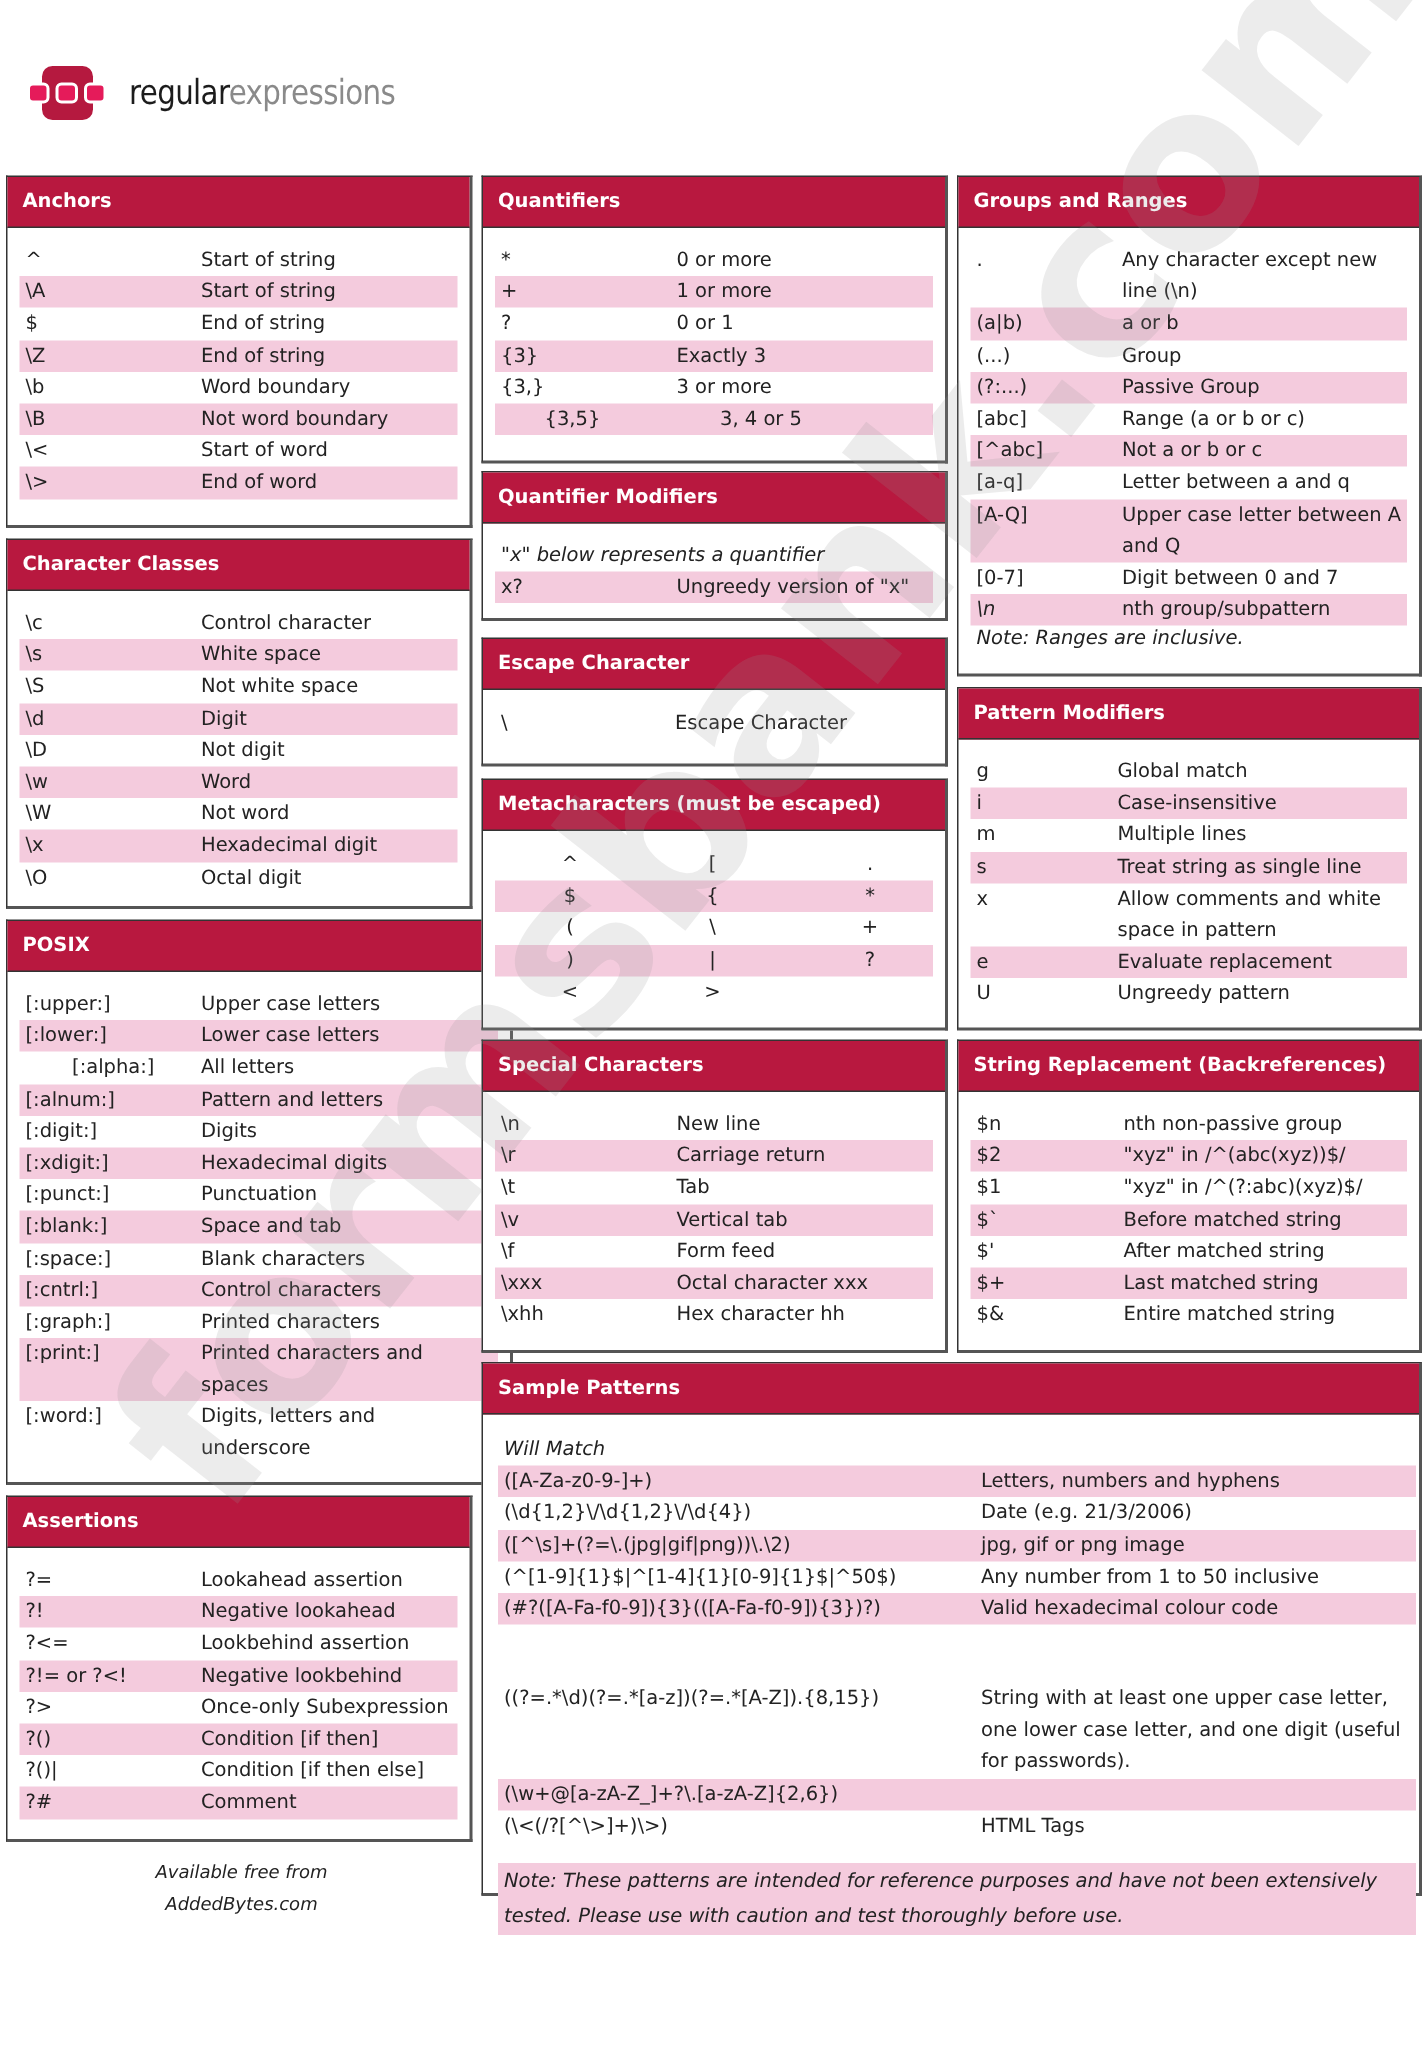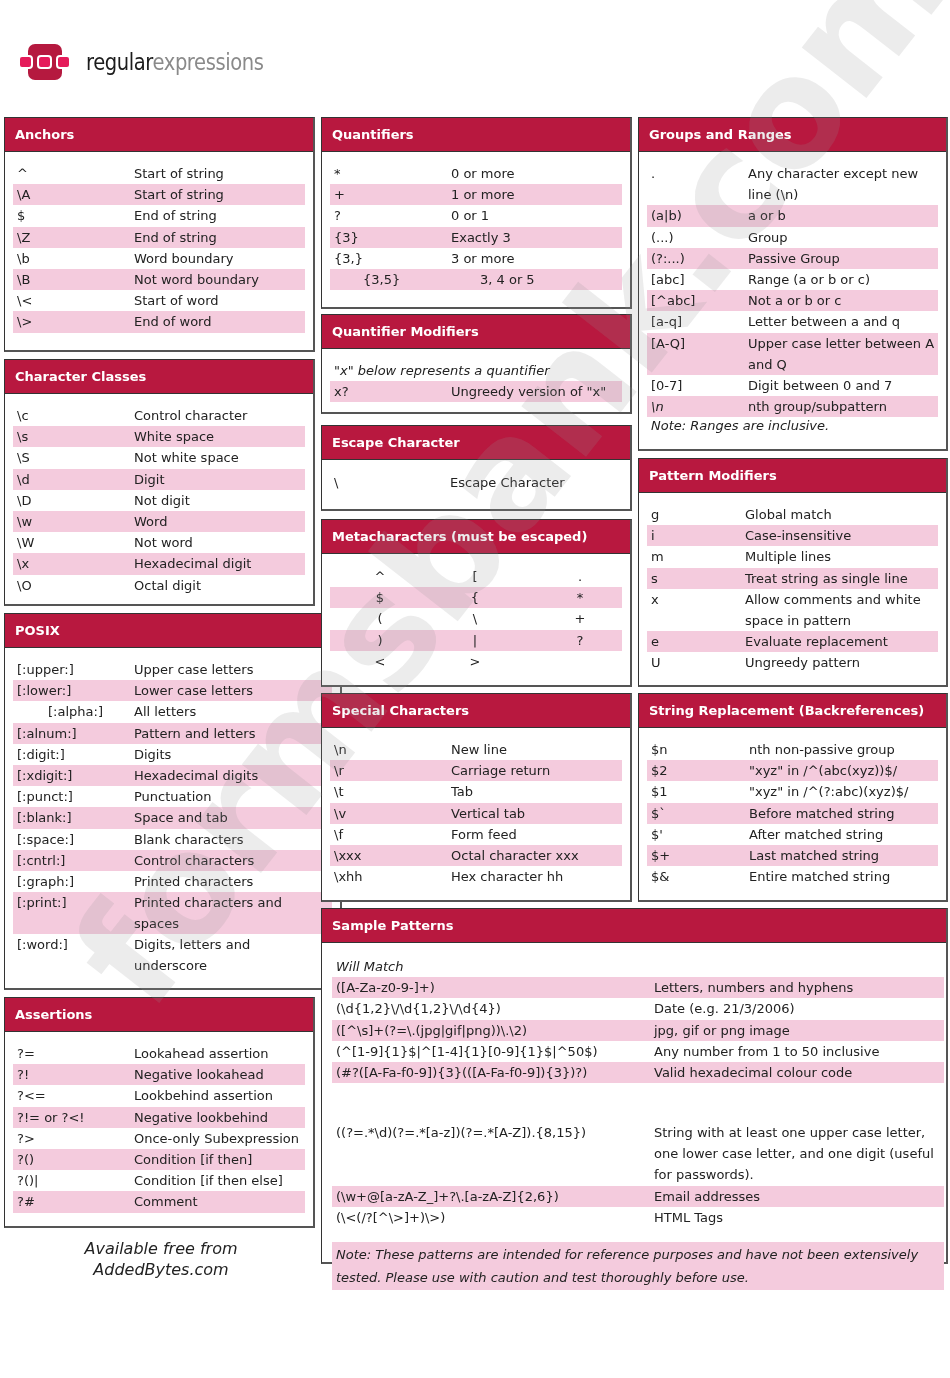--- a/index.html
+++ b/index.html
@@ -21,21 +21,21 @@
   .row.alt { background: #f4cbdd; }
   .row.tall { height: 42.4px; }
   .row .k { flex: 0 0 auto; white-space: nowrap; }
   .row .v { white-space: pre-wrap; }
   .italic { font-style: italic; }
 
   .meta-row { display: flex; height: 21.2px; line-height: 21px; font-size: 13px; }
   .meta-row.alt { background: #f4cbdd; }
   .meta-row span { text-align: center; }
 
-  .footer-note { position: absolute; left: 4px; width: 314px; top: 1238px; text-align: center; font-style: italic; font-size: 16px; line-height: 21px; color: #222; }
+  .footer-note { position: absolute; left: 4px; width: 314px; top: 1238px; text-align: center; font-style: italic; font-size: 12px; line-height: 21px; color: #222; }
 
   .watermark { position: absolute; left: 0; top: 0; width: 950px; height: 1378px; pointer-events: none; overflow: hidden; }
   .watermark span { position: absolute; left: 40px; top: 930px; font-size: 150px; font-weight: bold; color: rgba(150,150,150,0.18); transform: rotate(-52deg); transform-origin: left top; white-space: nowrap; font-family: "DejaVu Sans", sans-serif; }
 </style>
 </head>
 <body>
 
 <div class="logo">
   <div class="logo-mark">
     <div class="bg"></div>
@@ -483,21 +483,20 @@
       <div class="row alt">
         <span class="k" style="width: 318px;">(#?([A-Fa-f0-9]){3}(([A-Fa-f0-9]){3})?)</span>
         <span class="v" style="width: 285px;">Valid hexadecimal colour code</span>
       </div>
       <div class="row" style="height: 63.6px; margin-top: 39px;">
         <span class="k" style="width: 318px;">((?=.*\d)(?=.*[a-z])(?=.*[A-Z]).{8,15})</span>
         <span class="v" style="width: 285px;">String with at least one upper case letter, one lower case letter, and one digit (useful for passwords).</span>
       </div>
       <div class="row alt">
         <span class="k" style="width: 318px;">(\w+@[a-zA-Z_]+?\.[a-zA-Z]{2,6})</span>
-        <span class="v" style="width: 285px;">Email addresses</span>
       </div>
       <div class="row">
         <span class="k" style="width: 318px;">(\&lt;(/?[^\&gt;]+)\&gt;)</span>
         <span class="v" style="width: 285px;">HTML Tags</span>
       </div>
       <div class="row alt italic" style="height: 48px; margin-top: 14px; line-height: 23px; padding-top: 1px;">Note: These patterns are intended for reference purposes and have not been extensively tested. Please use with caution and test thoroughly before use.</div>
     </div>
 </div>
 
 <div class="watermark">

